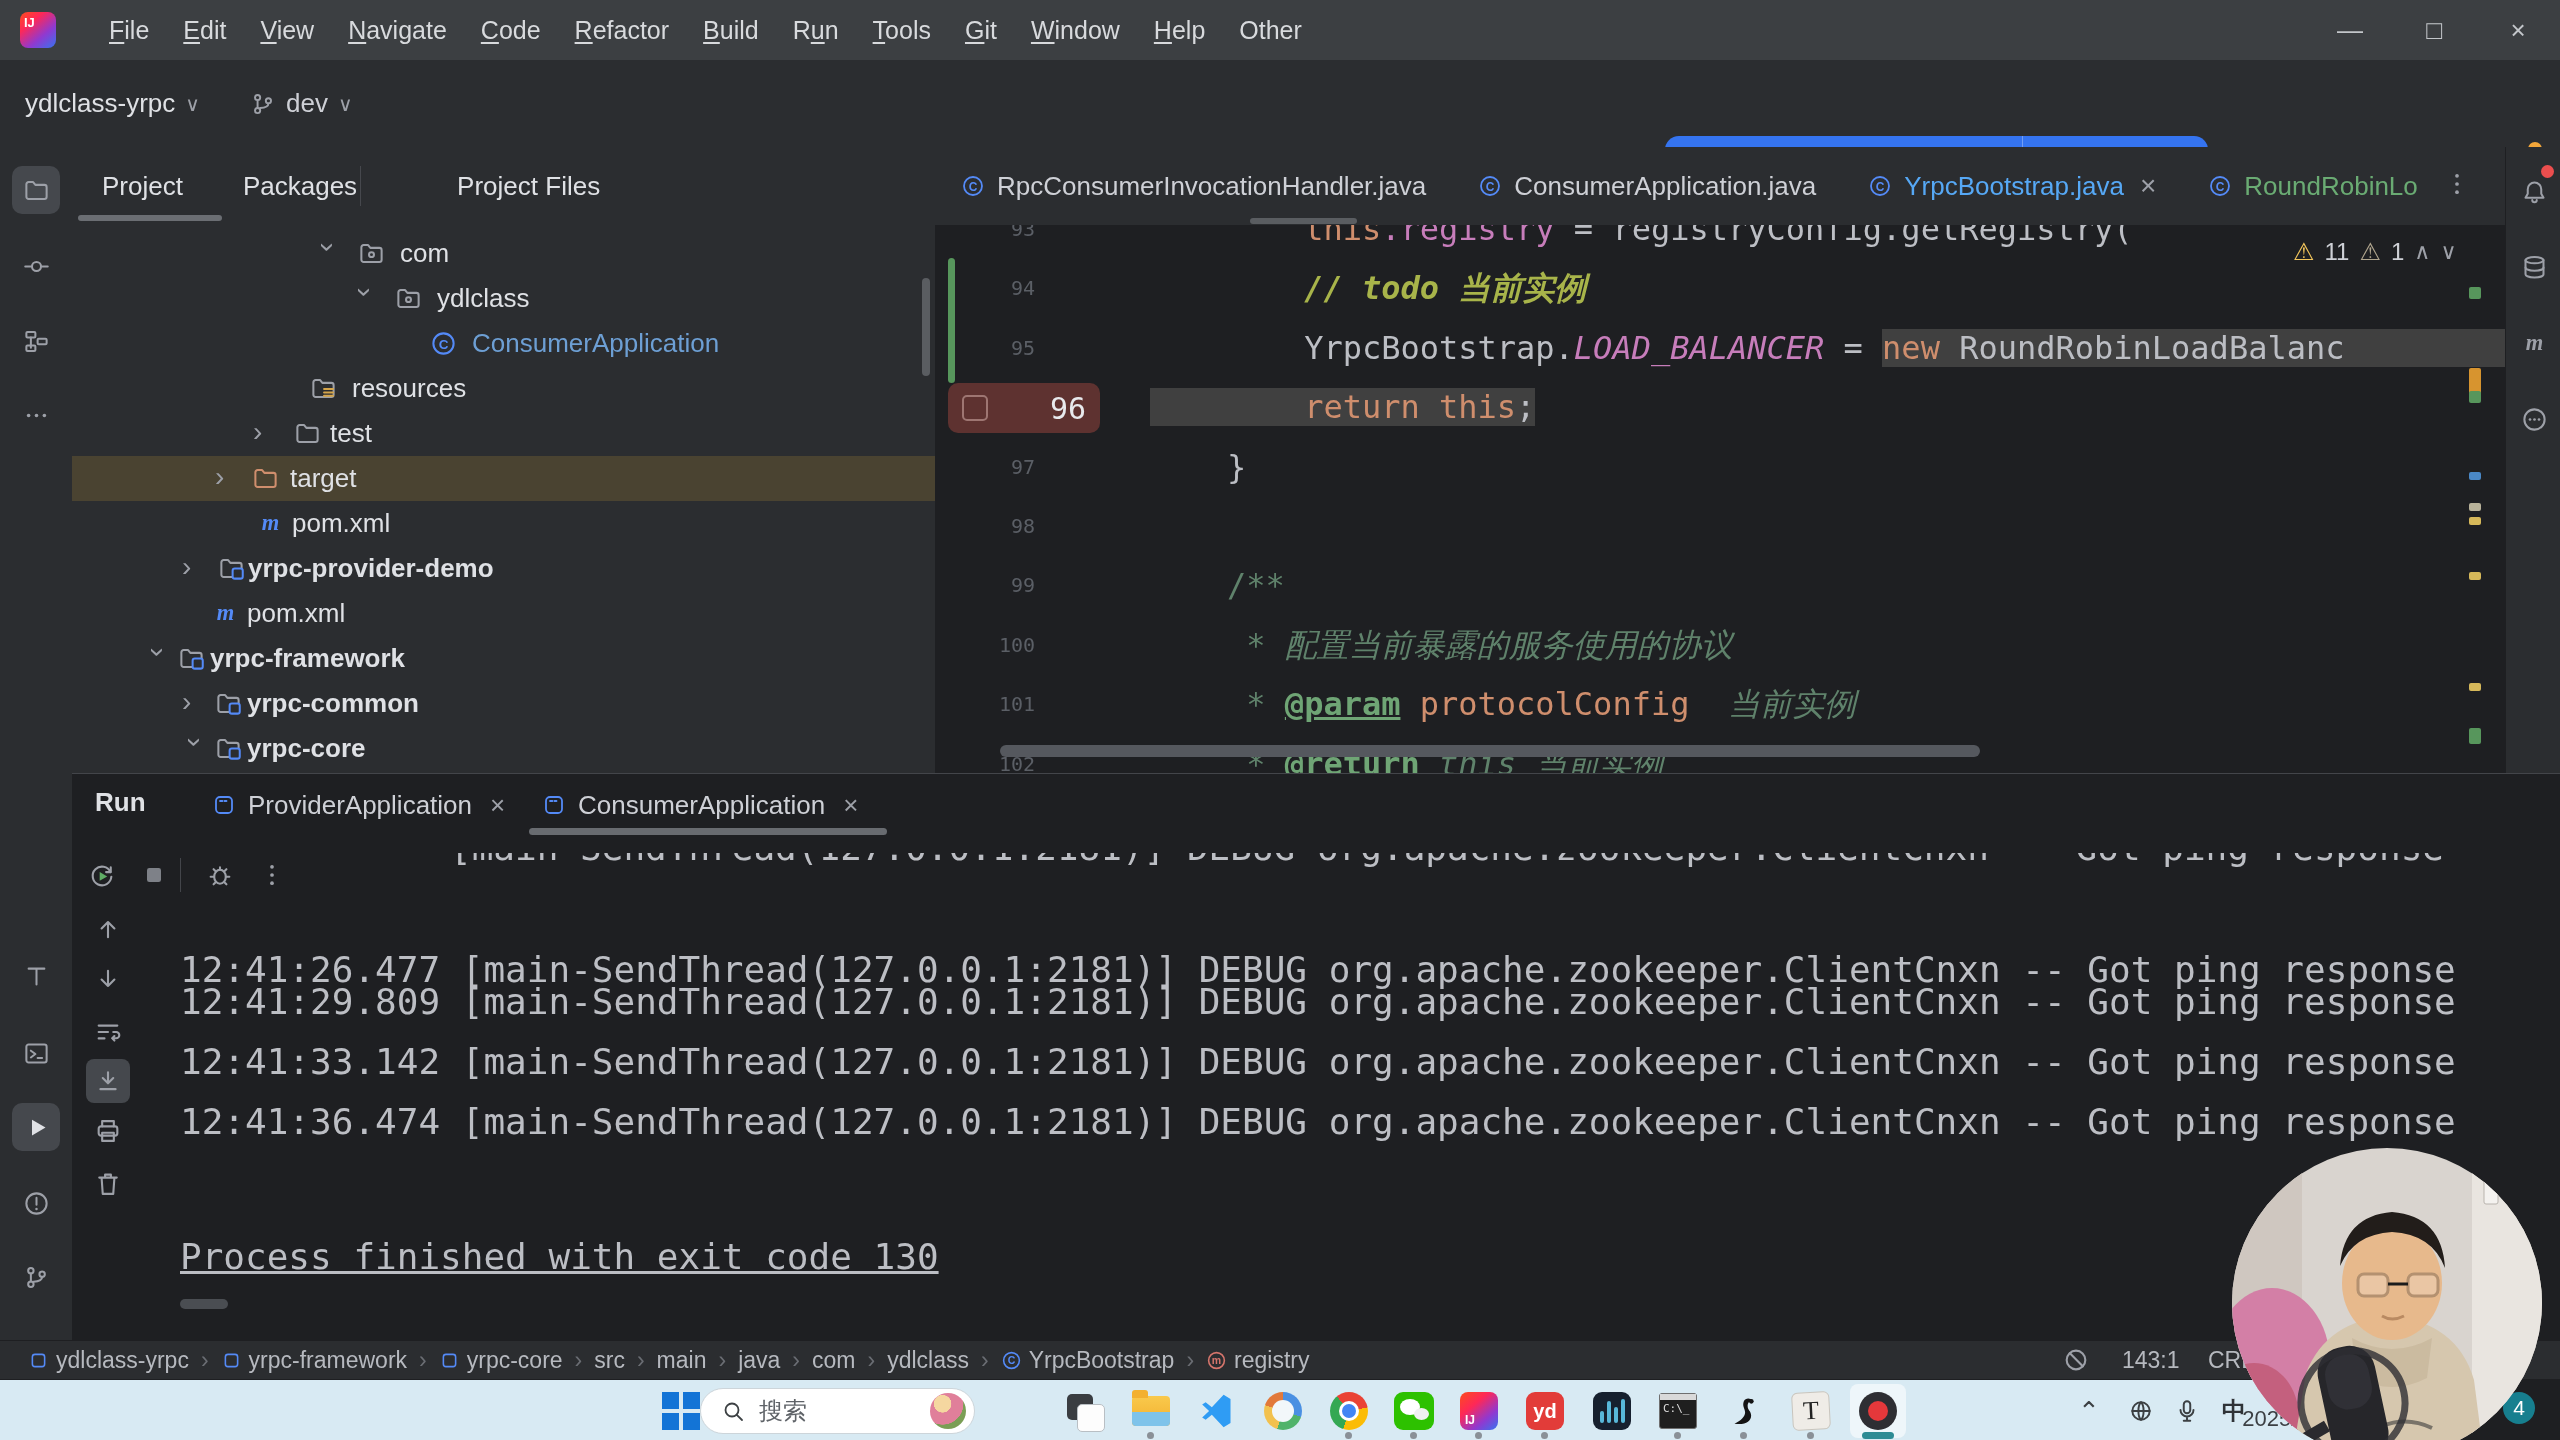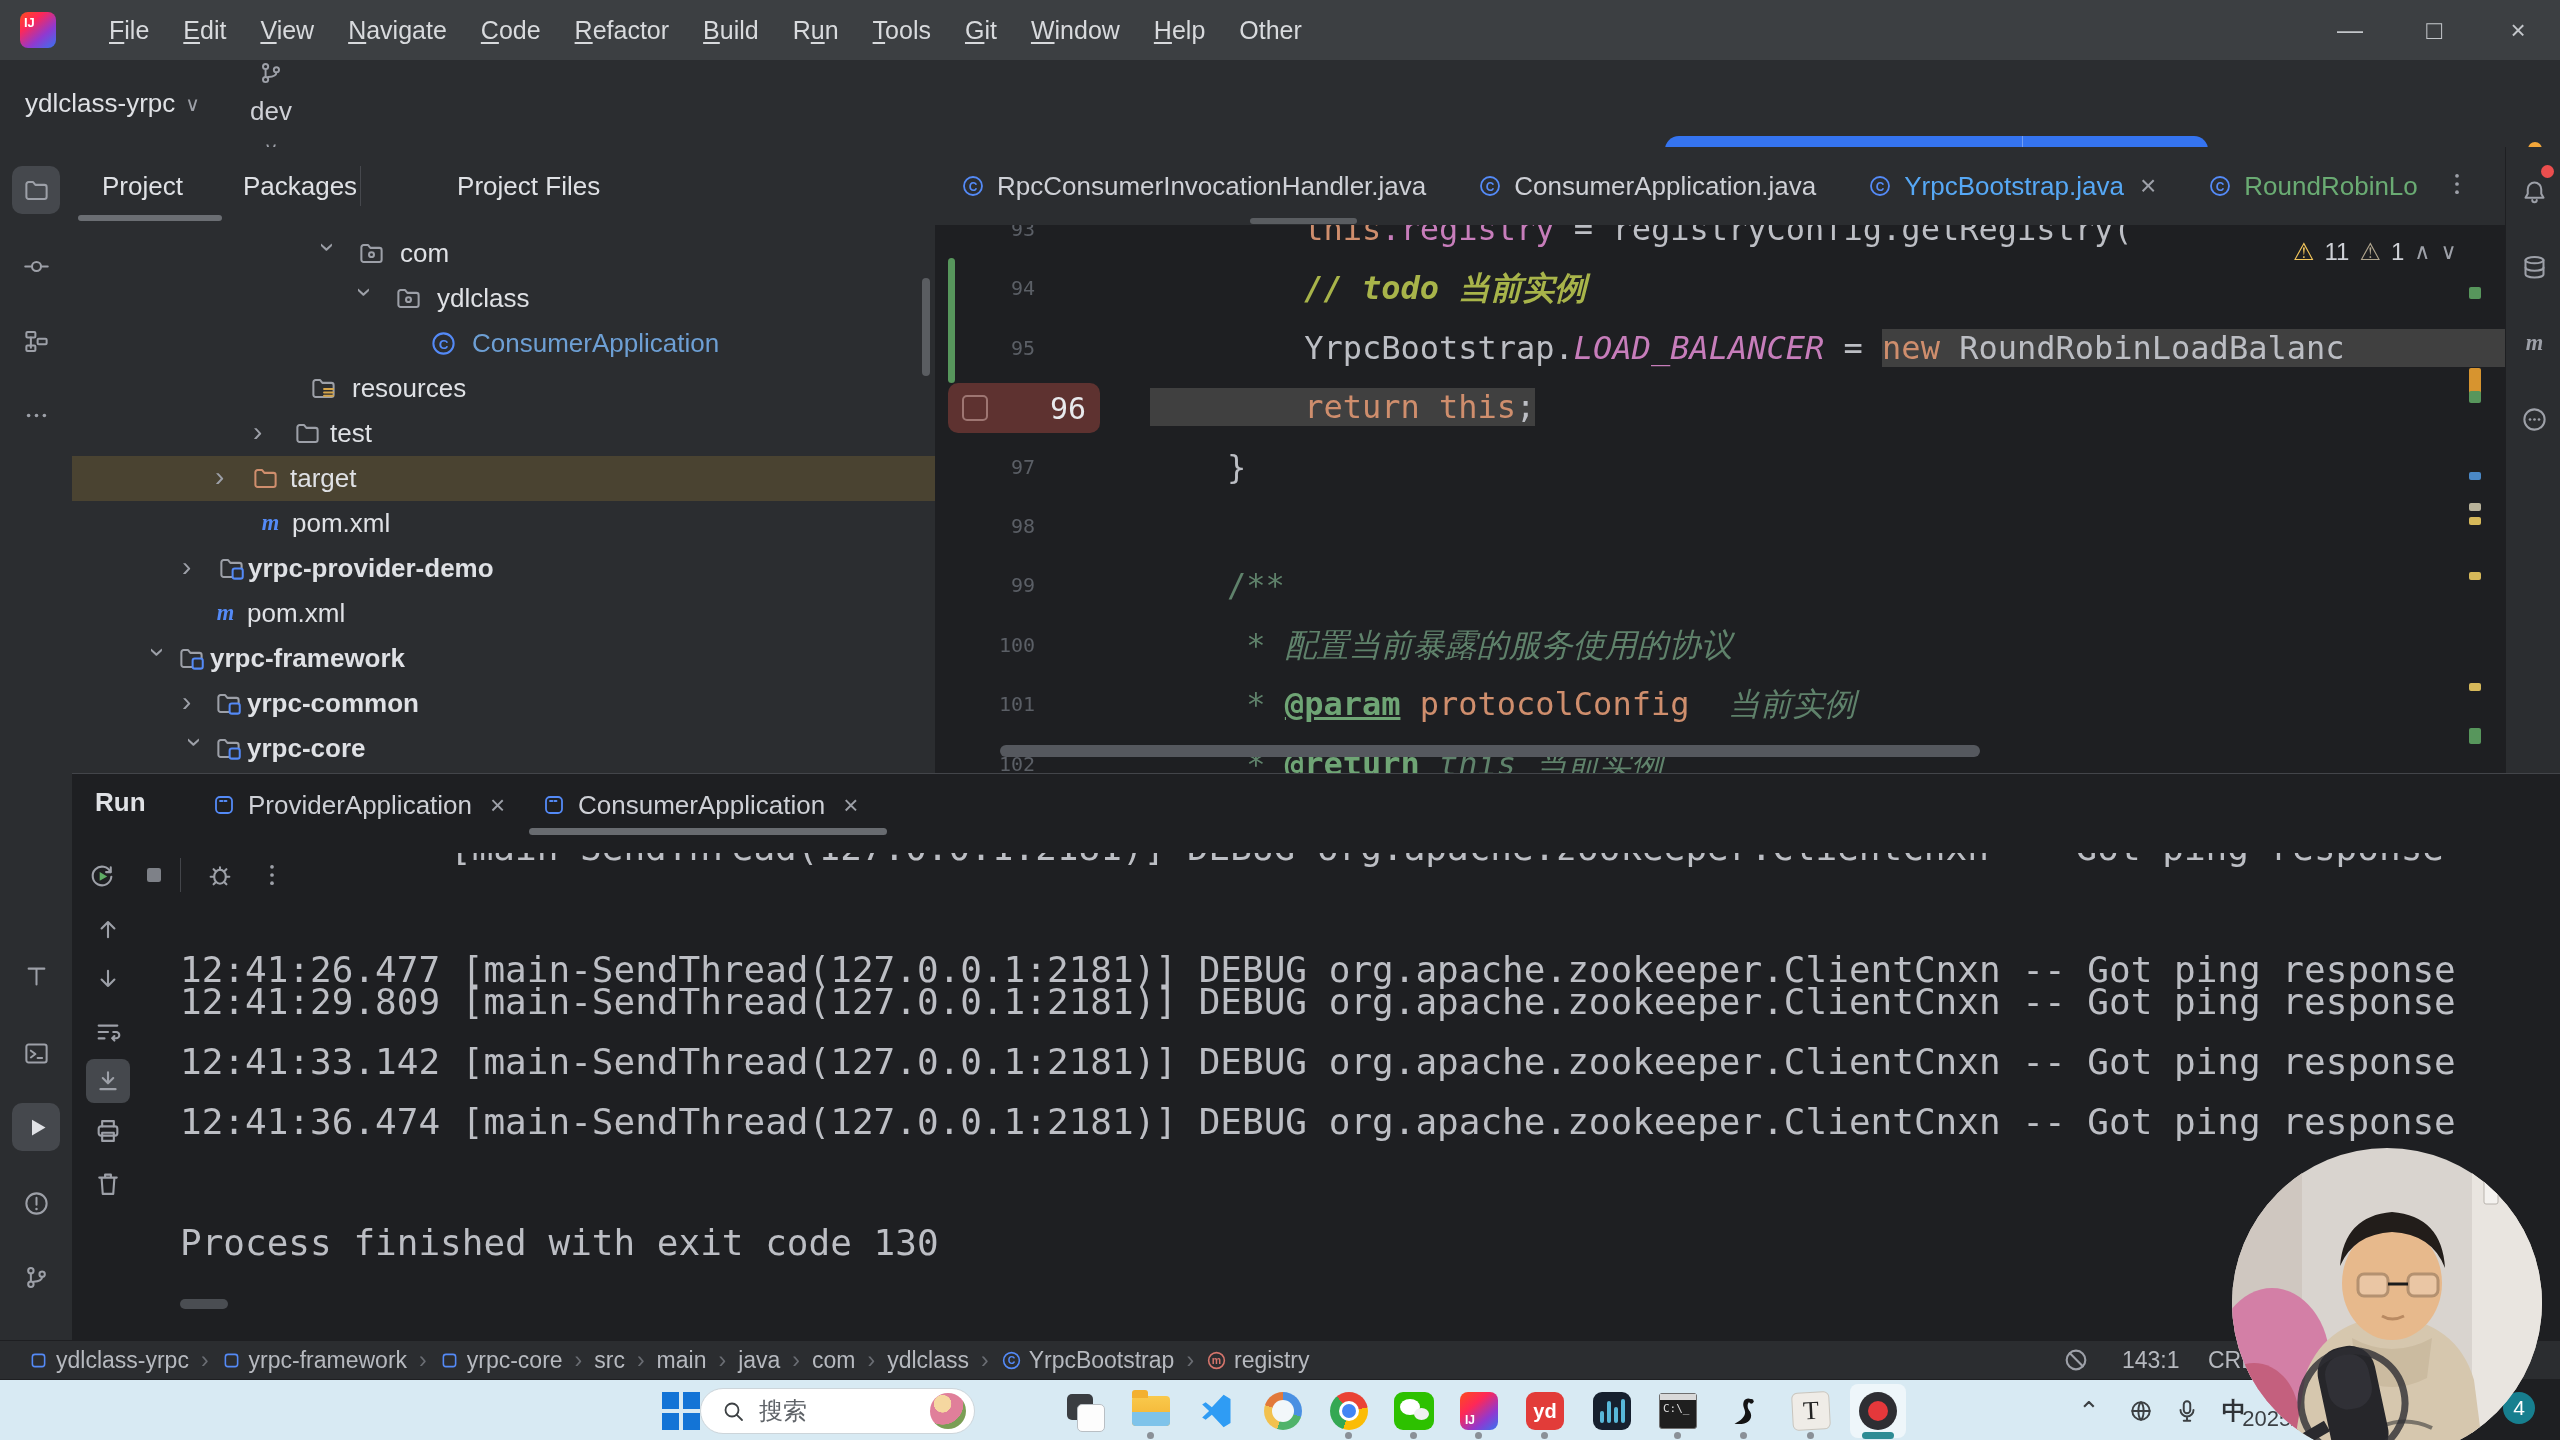--- a/index.html
+++ b/index.html
@@ -200,21 +200,21 @@
     <div class="wbtn">□</div>
     <div class="wbtn">×</div>
   </div>
 </div>
 
 <div class="abs" id="toolbar">
   <div class="chip" style="left:25px;">
     <span>ydlclass-yrpc</span>
         <span class="cdown">∨</span>
   </div>
-  <div class="chip" style="left:250px;color:#ced0d6;flex-direction:column;">
+  <div class="chip" style="left:250px;color:#ced0d6;">
     <span style="width:26px;height:26px;"><svg width="100%" height="100%" viewBox="0 0 24 24" fill="none" stroke="#9da0a8" stroke-width="1.8" stroke-linecap="round" stroke-linejoin="round">
             <circle cx="7" cy="6" r="2.4"></circle>
             <circle cx="7" cy="18" r="2.4"></circle>
             <circle cx="17" cy="9" r="2.4"></circle>
             <path d="M7 8.5v7M17 11.5c0 3.2-4.5 4-7.6 4.2"></path>
           </svg></span>
     <span>dev</span>
         <span class="cdown">∨</span>
   </div>
   <div id="runwidget">
@@ -638,21 +638,21 @@
       </div>
 
   <div id="conwrap">
     <div class="conline" style="top:-30px;left:300px;">[main-SendThread(127.0.0.1:2181)] DEBUG org.apache.zookeeper.ClientCnxn -- Got ping response</div>
     <div id="conlines">
           <div class="conline" style="top: 64px; margin-top: 28px;">12:41:26.477 [main-SendThread(127.0.0.1:2181)] DEBUG org.apache.zookeeper.ClientCnxn -- Got ping response</div>
           <div class="conline" style="top: 124px;">12:41:29.809 [main-SendThread(127.0.0.1:2181)] DEBUG org.apache.zookeeper.ClientCnxn -- Got ping response</div>
           <div class="conline" style="top: 184px;">12:41:33.142 [main-SendThread(127.0.0.1:2181)] DEBUG org.apache.zookeeper.ClientCnxn -- Got ping response</div>
           <div class="conline" style="top: 244px;">12:41:36.474 [main-SendThread(127.0.0.1:2181)] DEBUG org.apache.zookeeper.ClientCnxn -- Got ping response</div>
         </div>
-    <div class="conline" style="top:365px;">Process finished with exit code 130</div>
+    <div class="conline" style="top:379px;text-decoration:underline;">Process finished with exit code 130</div>
   </div>
   <div id="conthumb"></div>
 </div>
 
 <div class="abs" id="statusbar">
   <div id="crumbs">
         <span class="bitem">
           <span class="bicon"><svg width="100%" height="100%" viewBox="0 0 24 24" fill="none" stroke="#9da0a8" stroke-width="1.8" stroke-linecap="round" stroke-linejoin="round">
               <rect x="5" y="5" width="14" height="14" rx="3" stroke="#548af7"></rect>
             </svg></span>

